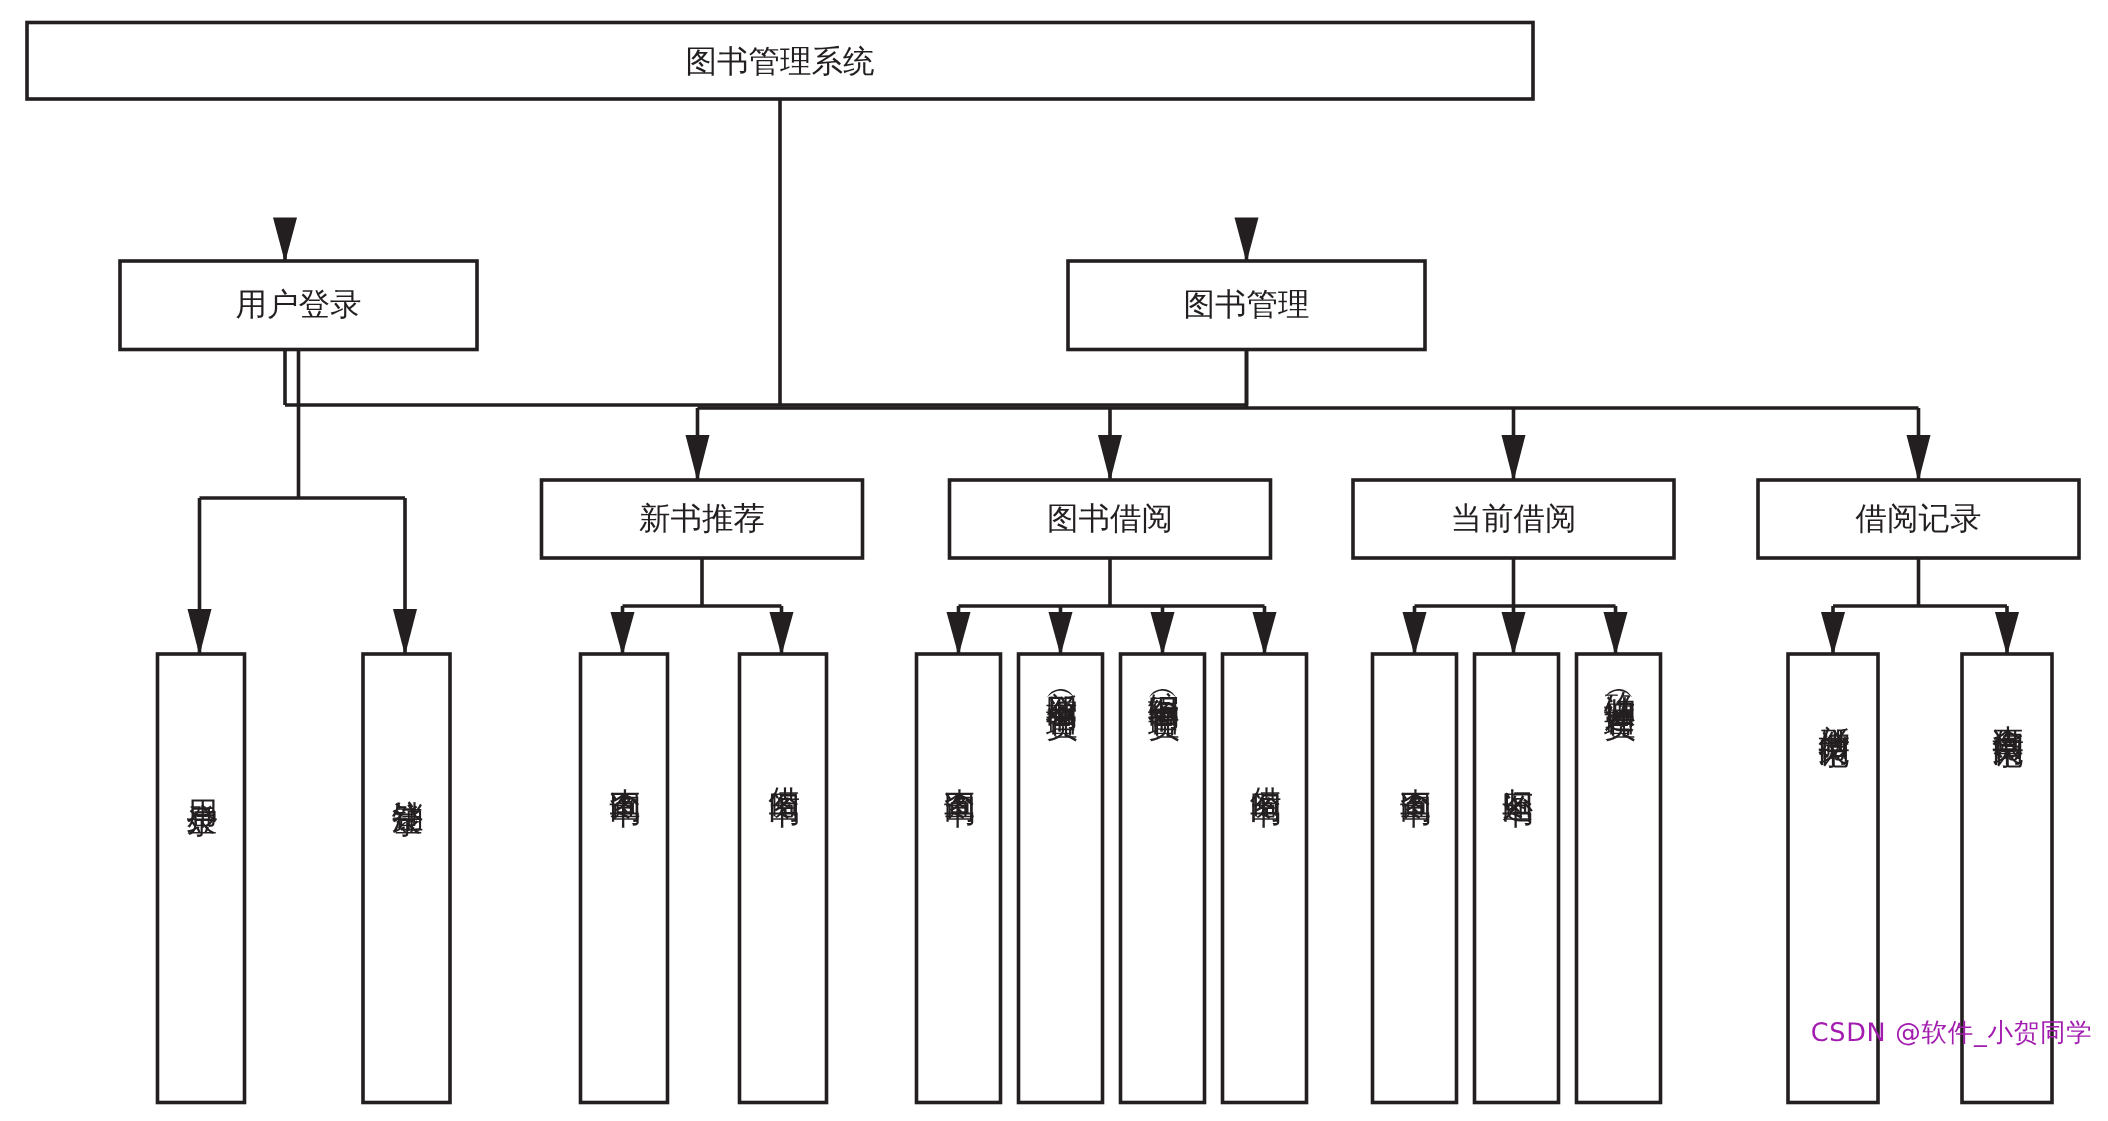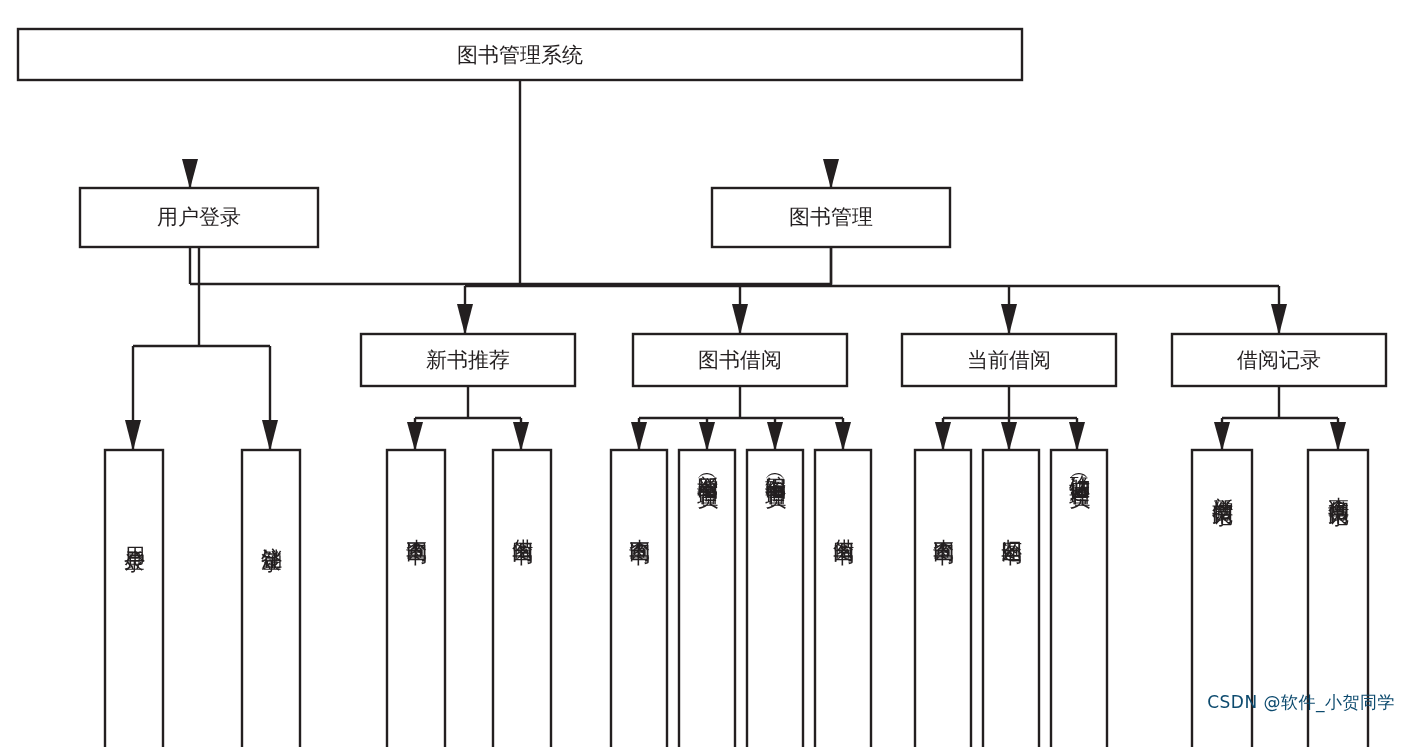--- a/index.html
+++ b/index.html
@@ -12,21 +12,20 @@
     width: 1405px;
     height: 747px;
     font-family: "DejaVu Sans", "Liberation Sans", sans-serif;
     overflow: hidden;
   }
   #diagram-root {
     position: relative;
     width: 1405px;
     height: 706px;
     background: #ffffff;
-    margin-top: 14px;
   }
   svg#tree-svg {
     position: absolute;
     left: 0;
     top: 0;
     width: 1405px;
     height: 747px;
     display: block;
   }
   .node-rect {
@@ -68,21 +67,21 @@
     color: #231f20;
     white-space: nowrap;
     text-align: start;
   }
   #watermark {
     position: absolute;
     right: 10px;
     bottom: 6px;
     font-family: "DejaVu Sans", "Liberation Sans", sans-serif;
     font-size: 17px;
-    color: #0c4a6e;
+    color: #a21caf;
     letter-spacing: 0.5px;
     white-space: nowrap;
   }
 </style>
 </head>
 <body>
 
 <div id="diagram-root">
 
   <svg id="tree-svg" viewBox="0 0 1405 747">

